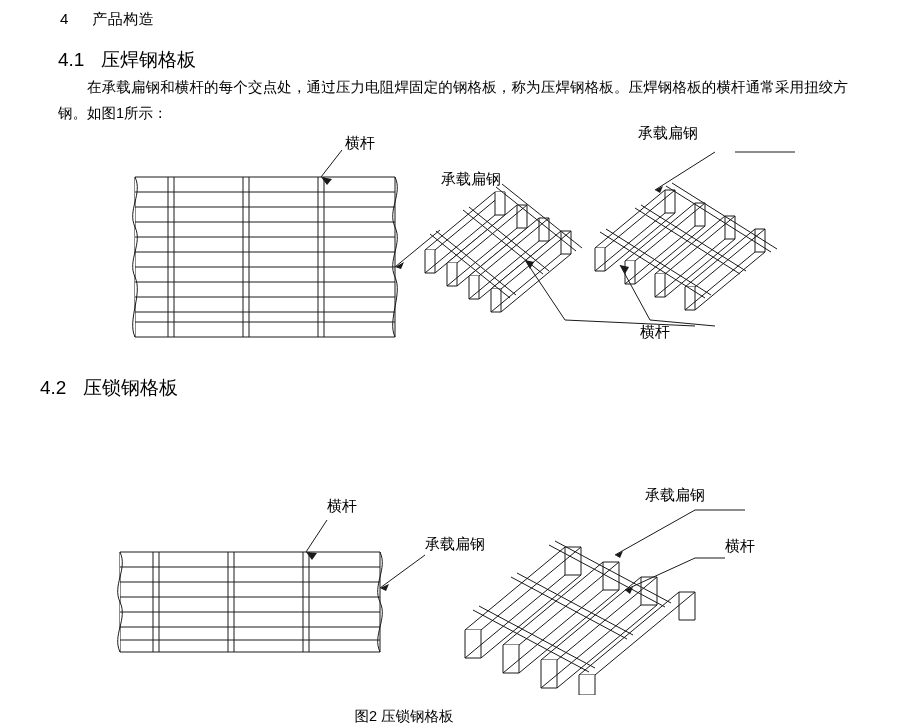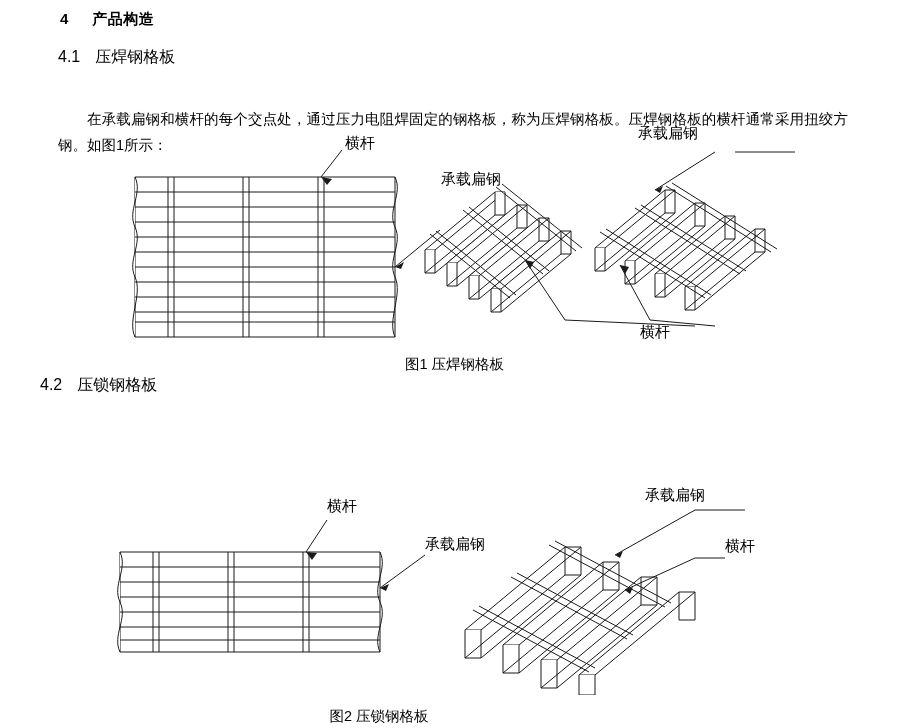--- a/index.html
+++ b/index.html
@@ -17,36 +17,35 @@
   }
   .page {
     position: relative;
     width: 909px;
     height: 728px;
     padding: 0;
   }
   .section-heading {
     position: absolute;
     font-family: "Liberation Sans", sans-serif;
-    font-weight: bold;
+    font-weight: normal;
     font-size: 15px;
     letter-spacing: 0.5px;
   }
   .sub-heading {
     position: absolute;
     font-family: "Liberation Sans", sans-serif;
-    font-size: 16px;
+    font-size: 19px;
   }
   .para {
     position: absolute;
     font-family: "Liberation Sans", sans-serif;
     font-size: 14.5px;
     line-height: 26px;
     text-align: justify;
-    margin-top: 32px;
   }
   .fig-caption {
     position: absolute;
     font-family: "Liberation Sans", sans-serif;
     font-size: 14.5px;
     text-align: center;
   }
   .lbl {
     position: absolute;
     font-family: "Liberation Sans", sans-serif;
@@ -192,21 +191,20 @@
         <path d="M470,190 L600,196"></path>
       </g>
     </svg>
 
     <div class="lbl" style="left:250px; top:4px;">横杆</div>
     <div class="lbl" style="left:346px; top:40px;">承载扁钢</div>
     <div class="lbl" style="left:543px; top:-6px;">承载扁钢</div>
     <div class="lbl" style="left:545px; top:193px;">横杆</div>
   </div>
 
-  <div class="fig-caption" style="left:0px; top:355px; width:909px;">图1    压焊钢格板</div>
 
   <div class="sub-heading" style="left:40px; top:375px;">
     <span>4.2</span>
     <span style="display:inline-block; width:6px;"></span>
     <span>压锁钢格板</span>
   </div>
 
 
   <div class="fig" style="left:95px; top:480px; width:740px; height:215px;">
     <svg width="740" height="215" viewBox="0 0 740 215">
@@ -276,15 +274,15 @@
         <path d="M600,78 L630,78"></path>
       </g>
     </svg>
 
     <div class="lbl" style="left:232px; top:17px;">横杆</div>
     <div class="lbl" style="left:330px; top:55px;">承载扁钢</div>
     <div class="lbl" style="left:550px; top:6px;">承载扁钢</div>
     <div class="lbl" style="left:630px; top:57px;">横杆</div>
   </div>
 
-  <div class="fig-caption" style="left:0px; top:707px; width:758px;">图2    压锁钢格板</div>
+  <div class="fig-caption" style="left:0px; top:707px; width:758px;padding-left:25px;">图2    压锁钢格板</div>
 
 </div>
 
 </body></html>

